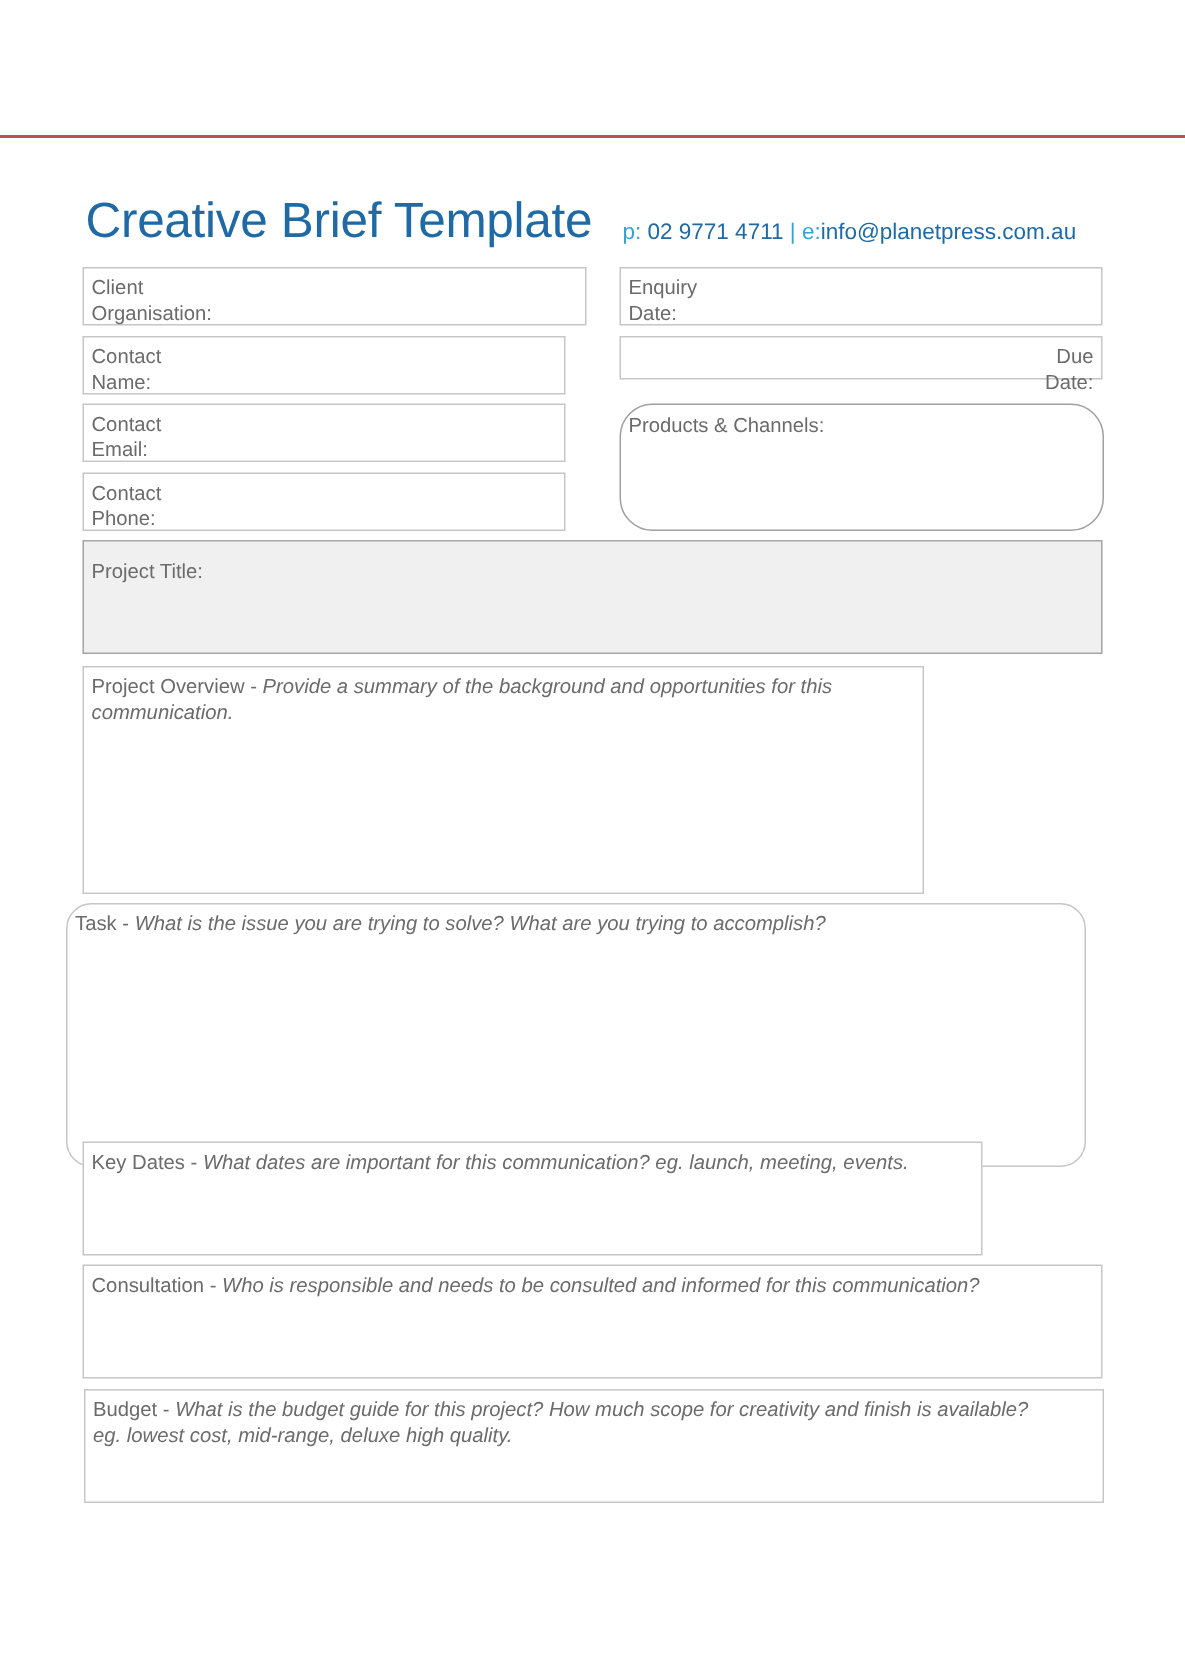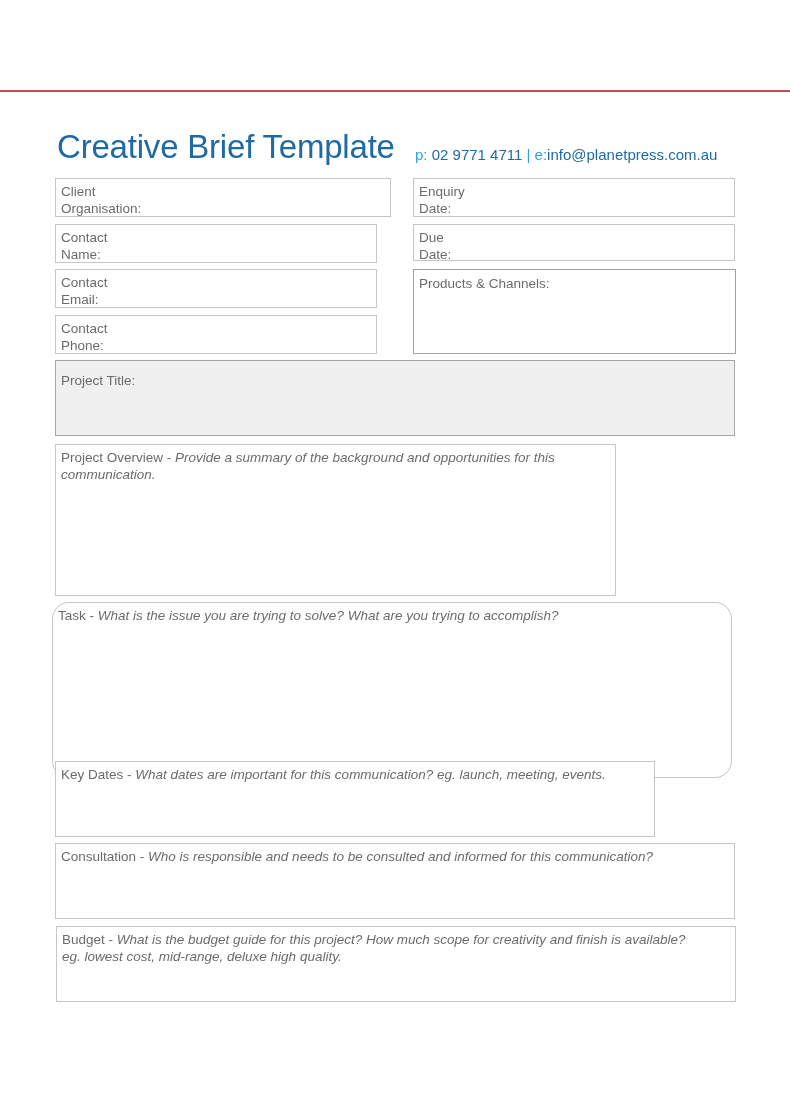--- a/index.html
+++ b/index.html
@@ -5,21 +5,21 @@
   html, body { margin:0; padding:0; background:#ffffff; }
   body { width:790px; height:1118px; position:relative; overflow:hidden;
          font-family:"Liberation Sans", sans-serif; color:#6b6b6b; }
   .rule { position:absolute; left:0; top:90px; width:790px; height:2px; background:#c0504d; }
   .title { position:absolute; left:57px; top:128px; font-size:33px; color:#1f6aa5; letter-spacing:-0.2px; }
   .contact { position:absolute; left:415px; top:146px; font-size:15px; color:#1f6aa5; }
   .contact .k { color:#33a3d6; }
   .box { position:absolute; box-sizing:border-box; border:1.5px solid #c6c6c6; background:#fff;
          font-size:13.5px; line-height:17px; color:#6b6b6b; padding:4px 5px; }
   .box .l { display:block; }
-  .box.dark { border-color:#a0a0a0; }
+  .box.dark { border-color:#a0a0a0;border-radius:22px; }
   .box.grey { background:#f0f0f0; border-color:#a6a6a6; padding-top:11px; }
   .prod-head { margin-bottom:6px; margin-top:1px; }
   .prod-grid { display:grid; grid-template-columns:74px 74px 76px auto; row-gap:1px; }
   .hint { font-style:italic; }
 </style>
 </head>
 <body>
 
 <div class="rule"></div>
 
@@ -46,36 +46,36 @@
 </div>
 <div class="box" style="left:55px;top:315px;width:322px;height:39px;">
   <span class="l">Contact</span>
   <span class="l">Phone:</span>
 </div>
 
 <div class="box" style="left:413px;top:178px;width:322px;height:39px;">
   <span class="l">Enquiry</span>
   <span class="l">Date:</span>
 </div>
-<div class="box" style="left:413px;top:224px;width:322px;height:37px;">
+<div class="box" style="left:413px;top:224px;width:322px;height:29px;text-align:right;">
   <span class="l">Due</span>
   <span class="l">Date:</span>
 </div>
 <div class="box dark" style="left:413px;top:269px;width:323px;height:85px;">
   <div class="prod-head">Products &amp; Channels:</div>
 </div>
 
 <div class="box grey" style="left:55px;top:360px;width:680px;height:76px;">
   <span>Project Title:</span>
 </div>
 
 <div class="box" style="left:55px;top:444px;width:561px;height:152px;">
   <span>Project Overview - </span><span class="hint">Provide a summary of the background and opportunities for this communication.</span>
 </div>
-<div class="box" style="left:52px;top:602px;width:680px;height:176px;border-radius:17px;">
+<div class="box" style="left:44px;top:602px;width:680px;height:176px;border-radius:17px;">
   <span>Task - </span><span class="hint">What is the issue you are trying to solve? What are you trying to accomplish?</span>
 </div>
 <div class="box" style="left:55px;top:761px;width:600px;height:76px;">
   <span>Key Dates - </span><span class="hint">What dates are important for this communication? eg. launch, meeting, events.</span>
 </div>
 <div class="box" style="left:55px;top:843px;width:680px;height:76px;">
   <span>Consultation - </span><span class="hint">Who is responsible and needs to be consulted and informed for this communication?</span>
 </div>
 <div class="box" style="left:56px;top:926px;width:680px;height:76px;padding-right:46px;">
   <span>Budget - </span><span class="hint">What is the budget guide for this project? How much scope for creativity and finish is available? eg. lowest cost, mid-range, deluxe high quality.</span>

